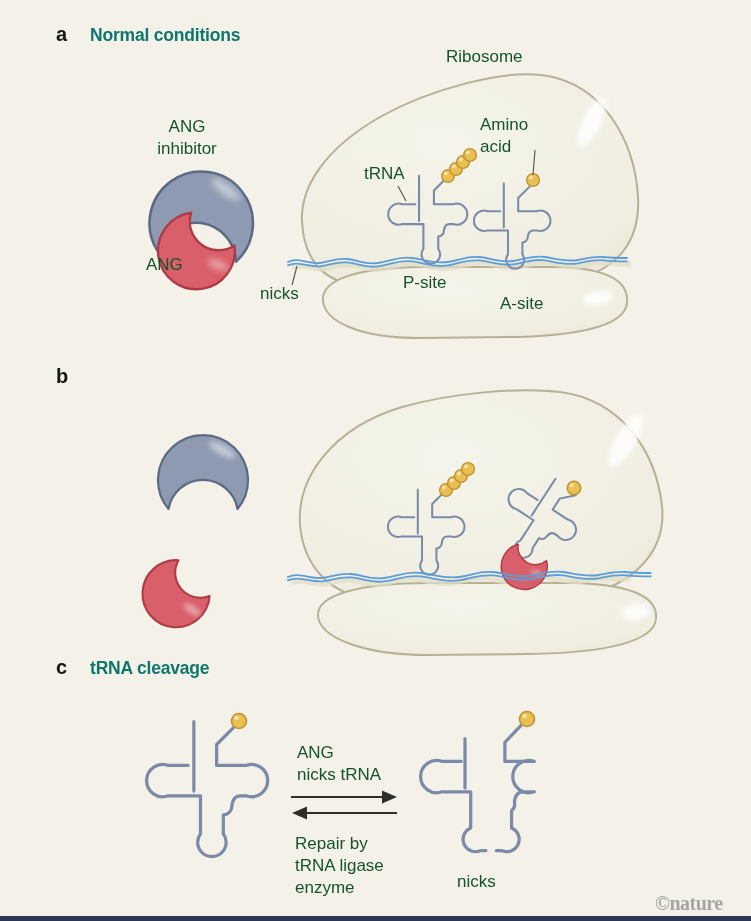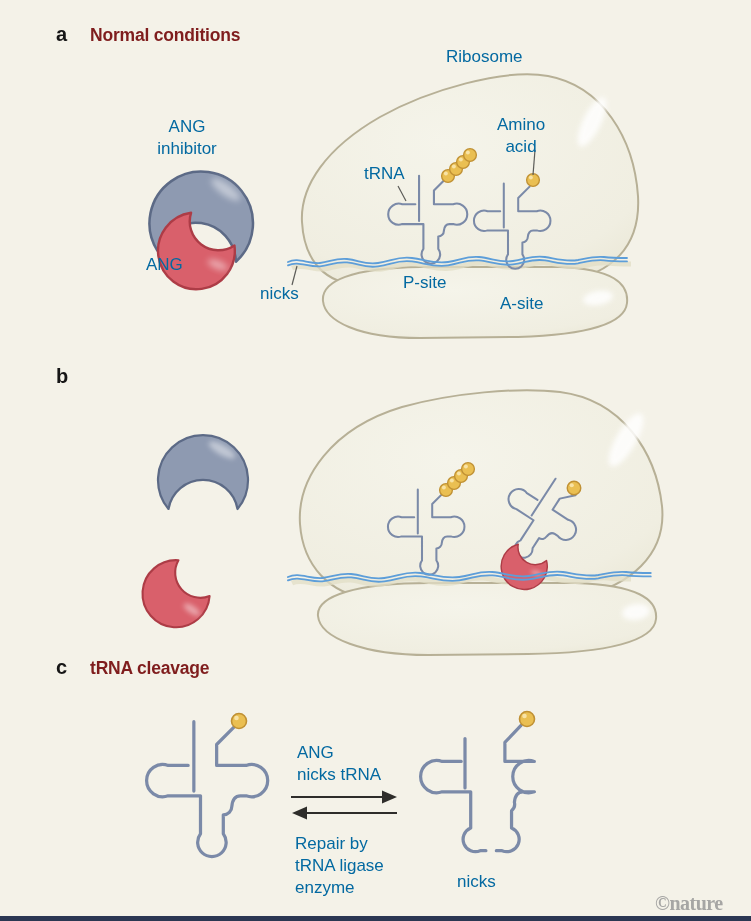--- a/index.html
+++ b/index.html
@@ -1,23 +1,23 @@
 <!DOCTYPE html>
 <html><head>
 <meta charset="utf-8">
 <style>
   html,body{margin:0;padding:0}
   .canvas{position:relative;width:751px;height:921px;background:#f4f2e8;overflow:hidden;
           font-family:"Liberation Sans",sans-serif}
   .art{position:absolute;left:0;top:0}
-  .lbl{position:absolute;font:17px/1.28 "Liberation Sans",sans-serif;color:#0369a1;white-space:pre-line}
+  .lbl{position:absolute;font:17px/1.28 "Liberation Sans",sans-serif;color:#14532d;white-space:pre-line}
   .tag{position:absolute;font:700 20px/1 "Liberation Sans",sans-serif;color:#161616}
-  .ptitle{position:absolute;font:700 17.5px/1.1 "Liberation Sans",sans-serif;color:#7f1d1d;letter-spacing:-0.2px}
+  .ptitle{position:absolute;font:700 17.5px/1.1 "Liberation Sans",sans-serif;color:#0f766e;letter-spacing:-0.2px}
   .center{text-align:center}
-  .right{text-align:center}
+  .right{text-align:left}
   .credit{position:absolute;font:700 20px/1 "Liberation Serif",serif;color:#a6a6a4;letter-spacing:-0.5px}
   .footer-bar{position:absolute;left:0;right:0;bottom:0;height:5px;background:#2b3752}
   .trna{stroke:#7b8aa8;fill:none;stroke-width:3.4;stroke-linecap:round;stroke-linejoin:round}
   .mrna{stroke:#5d9ed9;fill:none;stroke-width:1.8;stroke-linecap:round}
   .seam{stroke:#e2ddc6;fill:none;stroke-width:5;opacity:.75}
   .blob{fill:url(#blobg);stroke:#b7b096;stroke-width:2}
   .blueC{fill:#8e9ab1;stroke:#5c6a86;stroke-width:2.2;stroke-linejoin:round}
   .redC{fill:#d9606b;stroke:#ad3c46;stroke-width:2;stroke-linejoin:round}
   .tick{stroke:#5c5c58;stroke-width:1.2;fill:none}
   .arrowln{stroke:#2e2d2a;stroke-width:2.2;fill:none}

